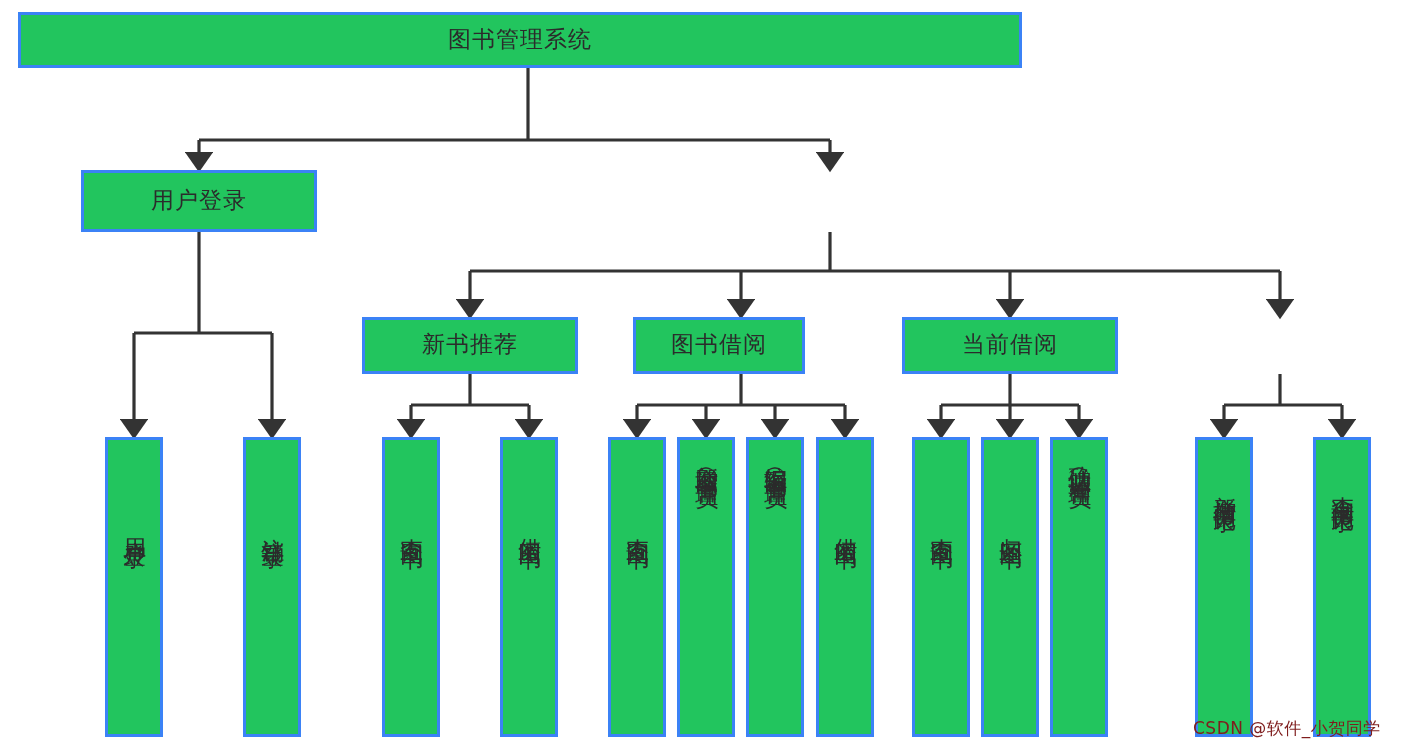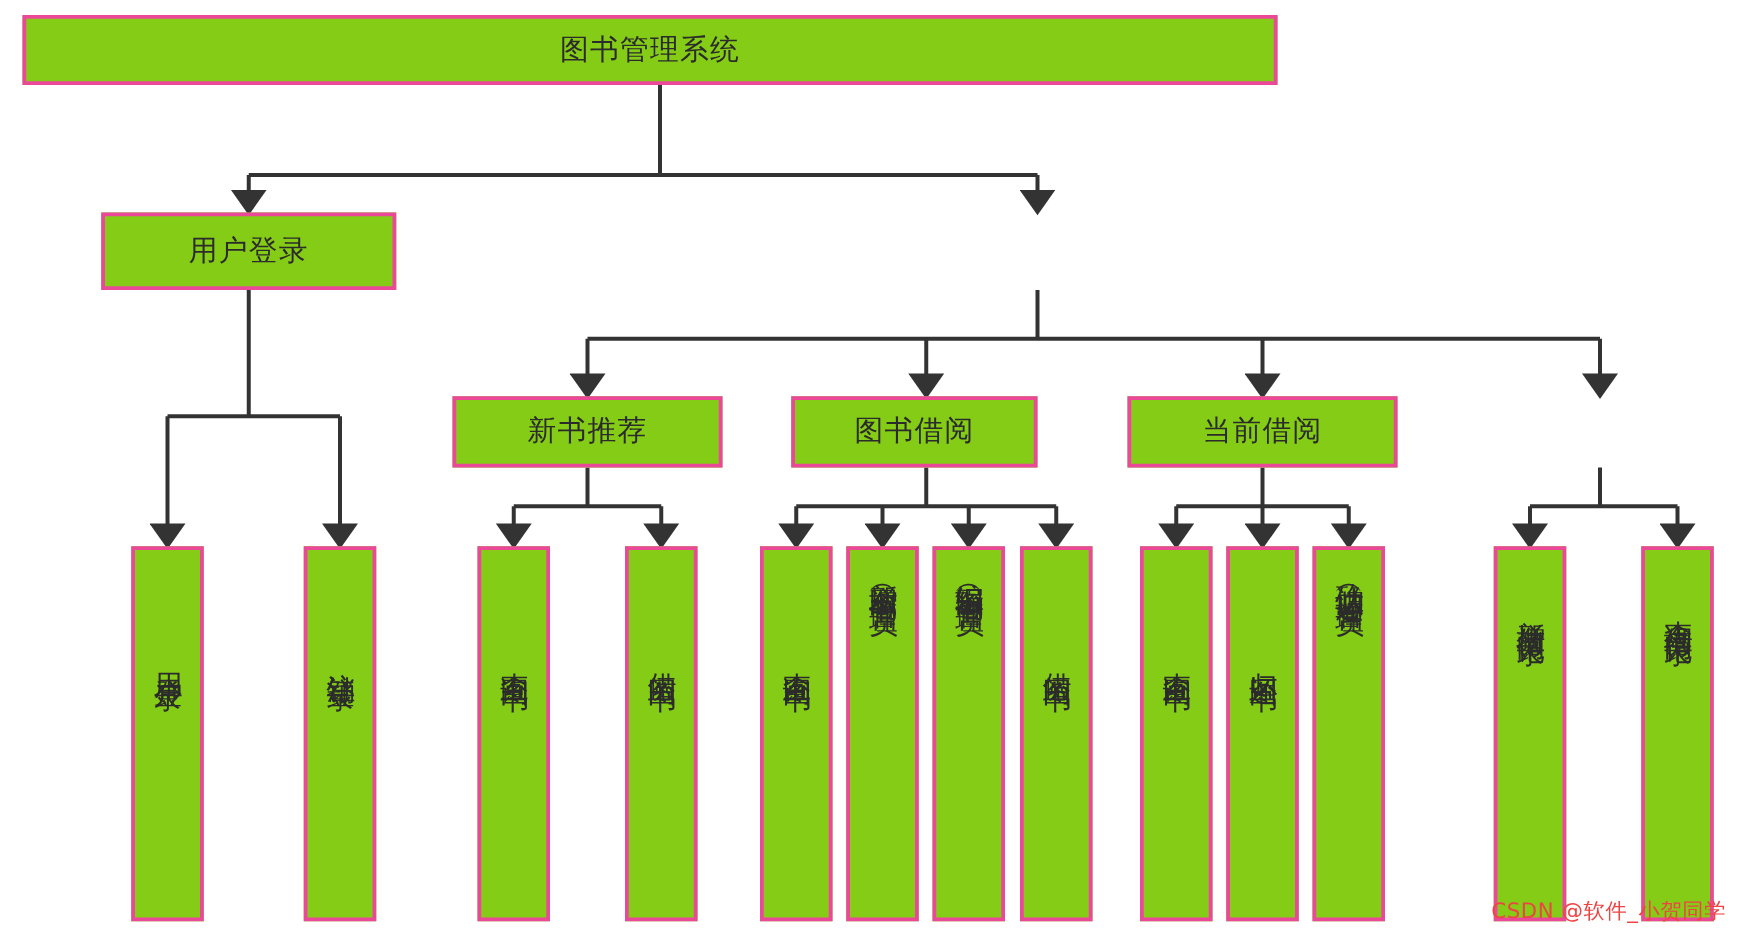--- a/index.html
+++ b/index.html
@@ -20,22 +20,22 @@
   svg#tree-svg {
     position: absolute;
     top: 0;
     left: 0;
     width: 1405px;
     height: 747px;
   }
   .node-box {
     position: absolute;
     box-sizing: border-box;
-    border: 3px solid #ec4899;
-    background: #84cc16;
+    border: 3px solid #3b82f6;
+    background: #22c55e;
     display: flex;
     align-items: center;
     justify-content: center;
     font-family: Liberation Serif, serif;
   }
   .node-label {
     color: #2b2b2b;
     font-size: 23px;
     line-height: 1.15;
     letter-spacing: 1px;
@@ -49,21 +49,21 @@
   }
   .node-box.vertical .node-label {
     writing-mode: vertical-rl;
     text-orientation: upright;
     white-space: nowrap;
     letter-spacing: 3px;
     font-size: 23px;
   }
   .watermark {
     position: absolute;
-    color: #ef4444;
+    color: #7f1d1d;
     font-size: 17px;
     letter-spacing: 0.5px;
     white-space: nowrap;
     pointer-events: none;
   }
 </style>
 </head>
 <body>
 
 <div id="diagram-root">
@@ -123,21 +123,21 @@
     <span class="node-label">图书管理系统</span>
   </div>
 
   <div class="node-box" style="left:81px; top:170px; width:236px; height:62px;">
     <span class="node-label">用户登录</span>
   </div>
 
   <div class="node-box" style="left:362px; top:317px; width:216px; height:57px;">
     <span class="node-label">新书推荐</span>
   </div>
-  <div class="node-box" style="left:633px; top:317px; width:197px; height:57px;">
+  <div class="node-box" style="left:633px; top:317px; width:172px; height:57px;">
     <span class="node-label">图书借阅</span>
   </div>
   <div class="node-box" style="left:902px; top:317px; width:216px; height:57px;">
     <span class="node-label">当前借阅</span>
   </div>
 
   <div class="node-box vertical" style="left:105px; top:437px; width:58px; height:300px;">
     <span class="node-label" style="margin-top:80px;">用户登录</span>
   </div>
   <div class="node-box vertical" style="left:243px; top:437px; width:58px; height:300px;">

